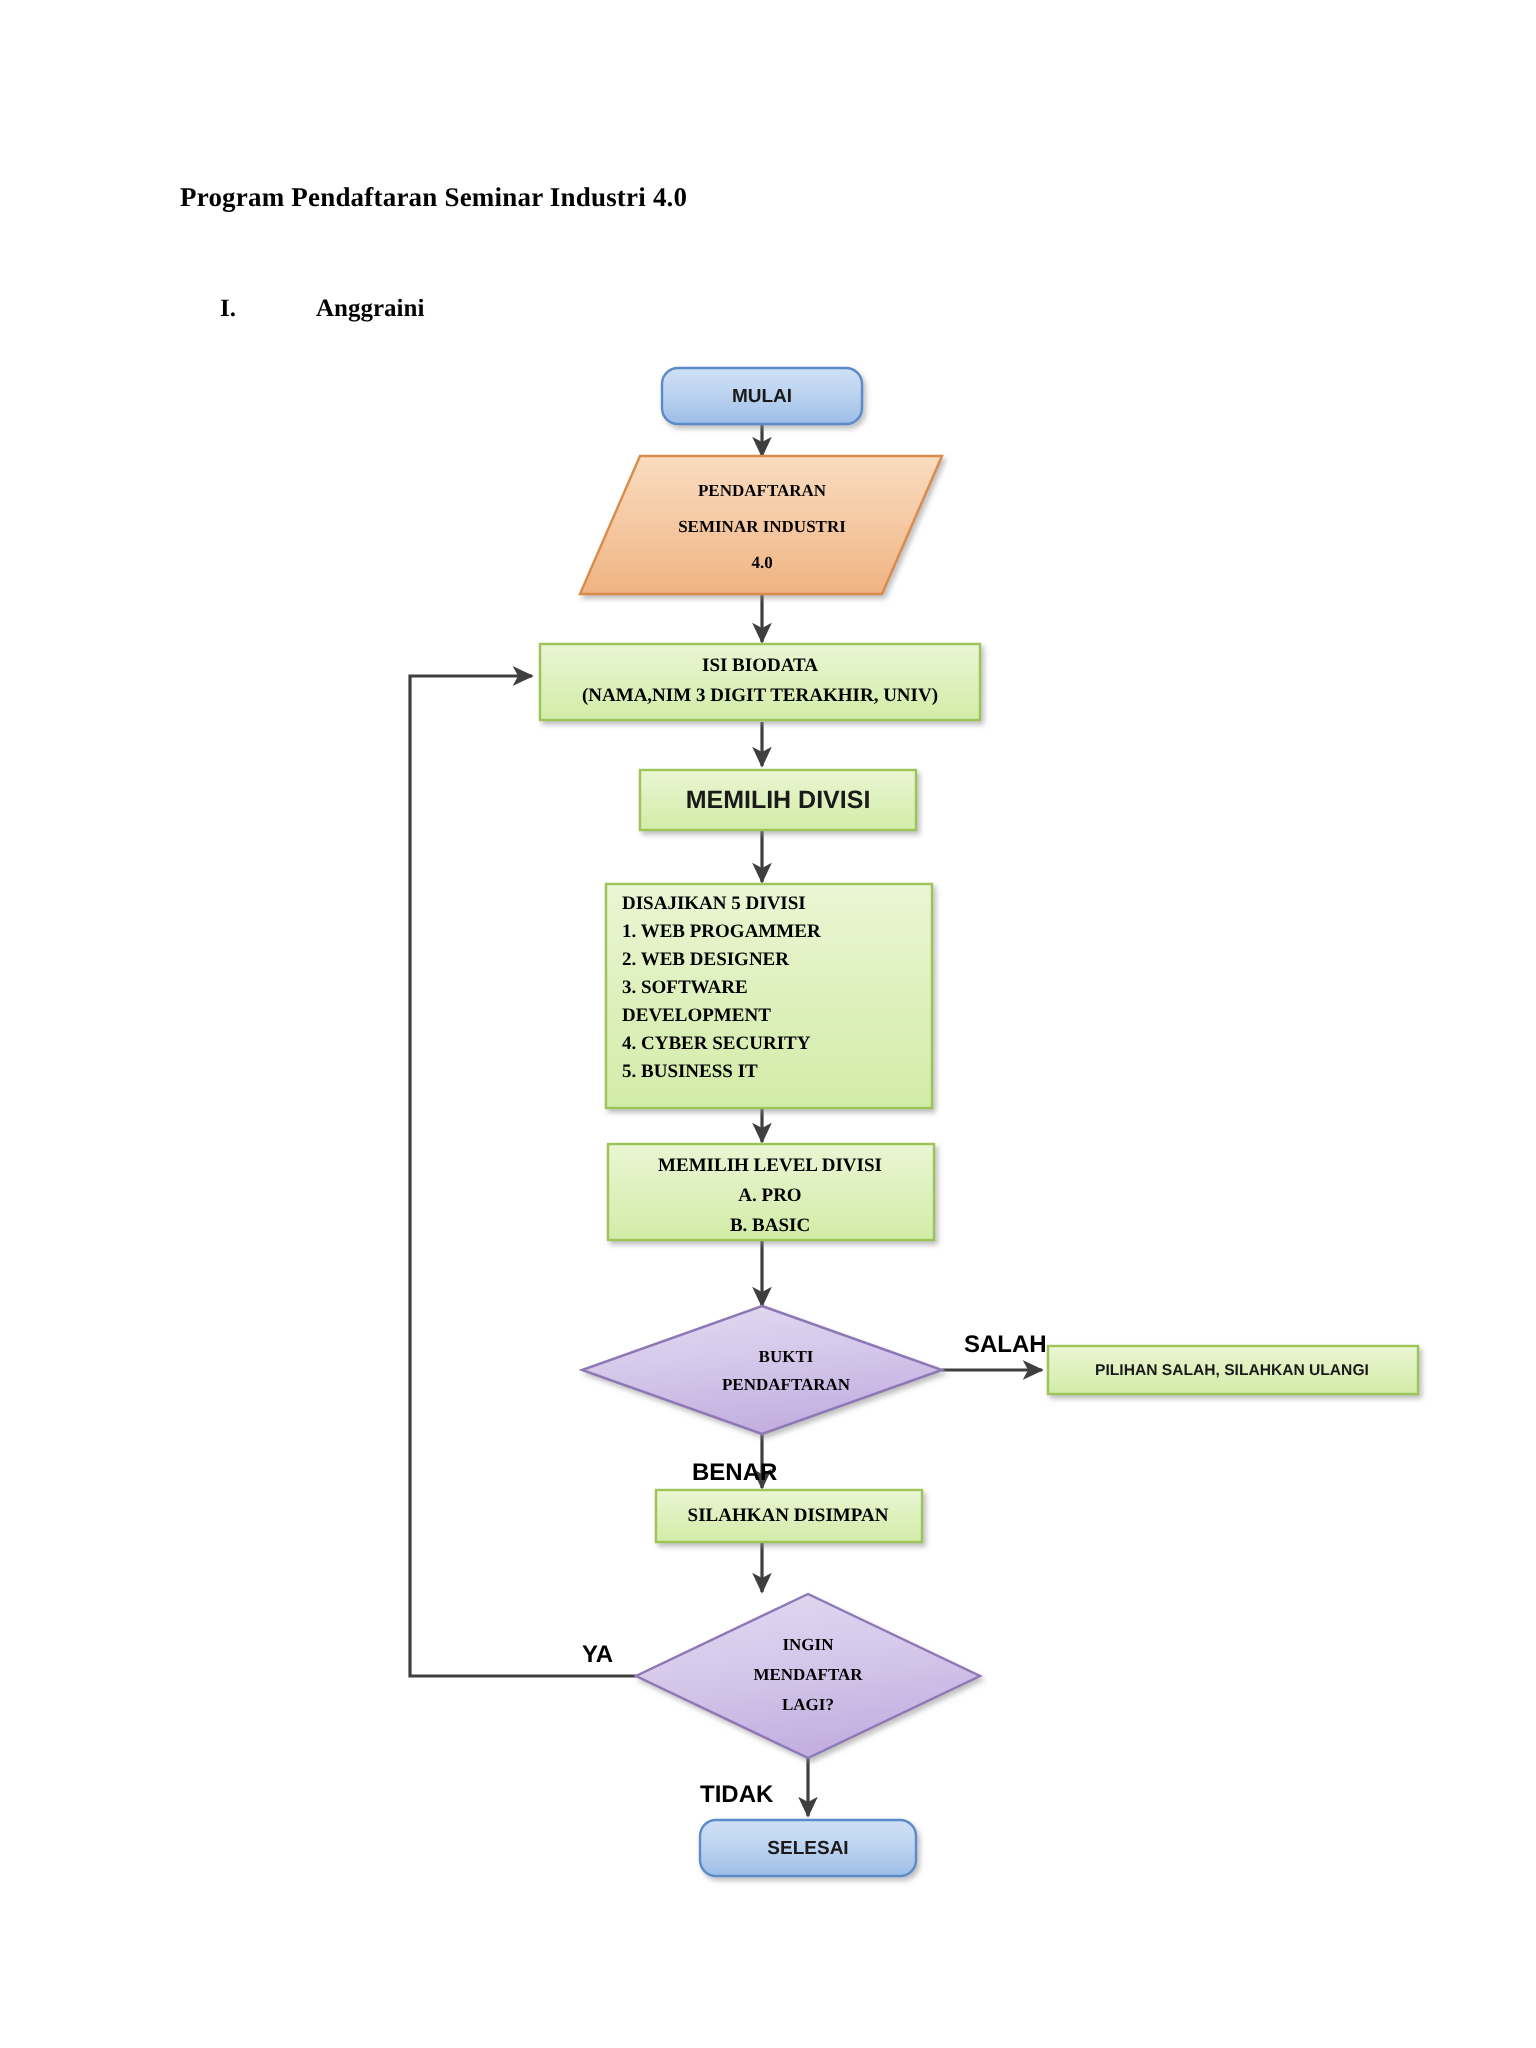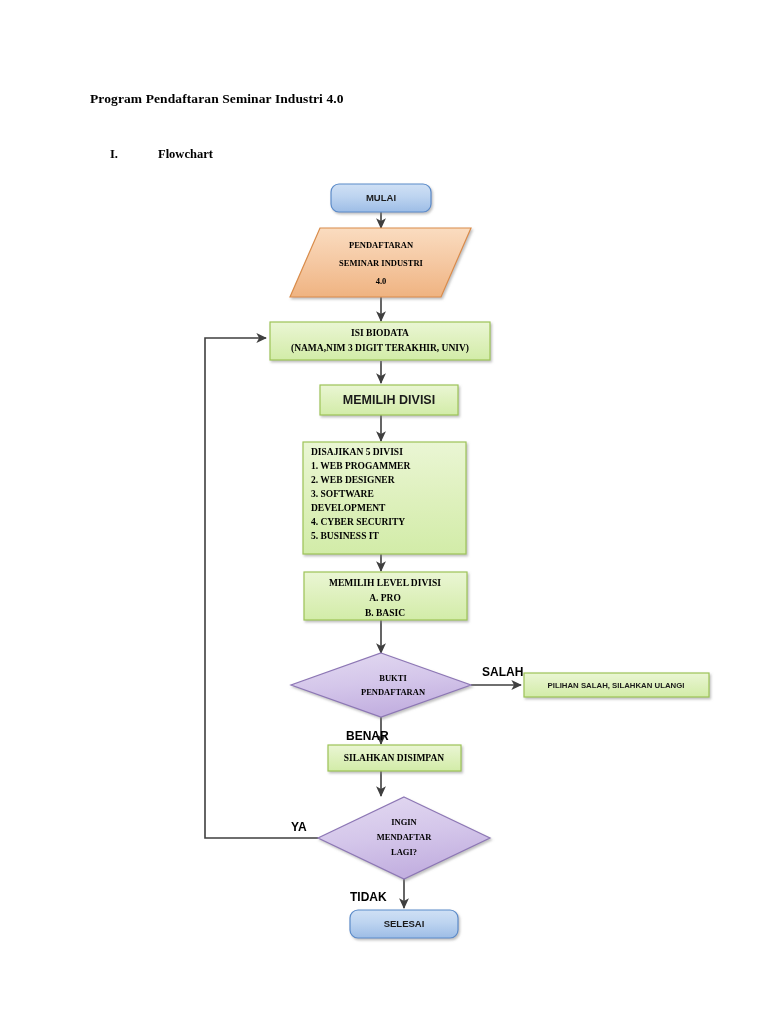--- a/index.html
+++ b/index.html
@@ -99,21 +99,21 @@
     fill: none;
   }
 </style>
 </head>
 <body>
 
 <div class="page">
 
   <div class="doc-title-1">Program Pendaftaran Seminar Industri 4.0</div>
   <div class="section-num">I.</div>
-  <div class="section-label">Flowchart</div>
+  <div class="section-label">Anggraini</div>
 
   <svg id="flow-svg" viewBox="0 0 768 1024">
     <defs>
       <linearGradient id="gradTerm" x1="0" y1="0" x2="0" y2="1">
         <stop offset="0%" stop-color="#cfe0f5"></stop>
         <stop offset="45%" stop-color="#bdd4f0"></stop>
         <stop offset="100%" stop-color="#9dbde6"></stop>
       </linearGradient>
       <linearGradient id="gradIO" x1="0" y1="0" x2="0" y2="1">
         <stop offset="0%" stop-color="#fadcc0"></stop>

